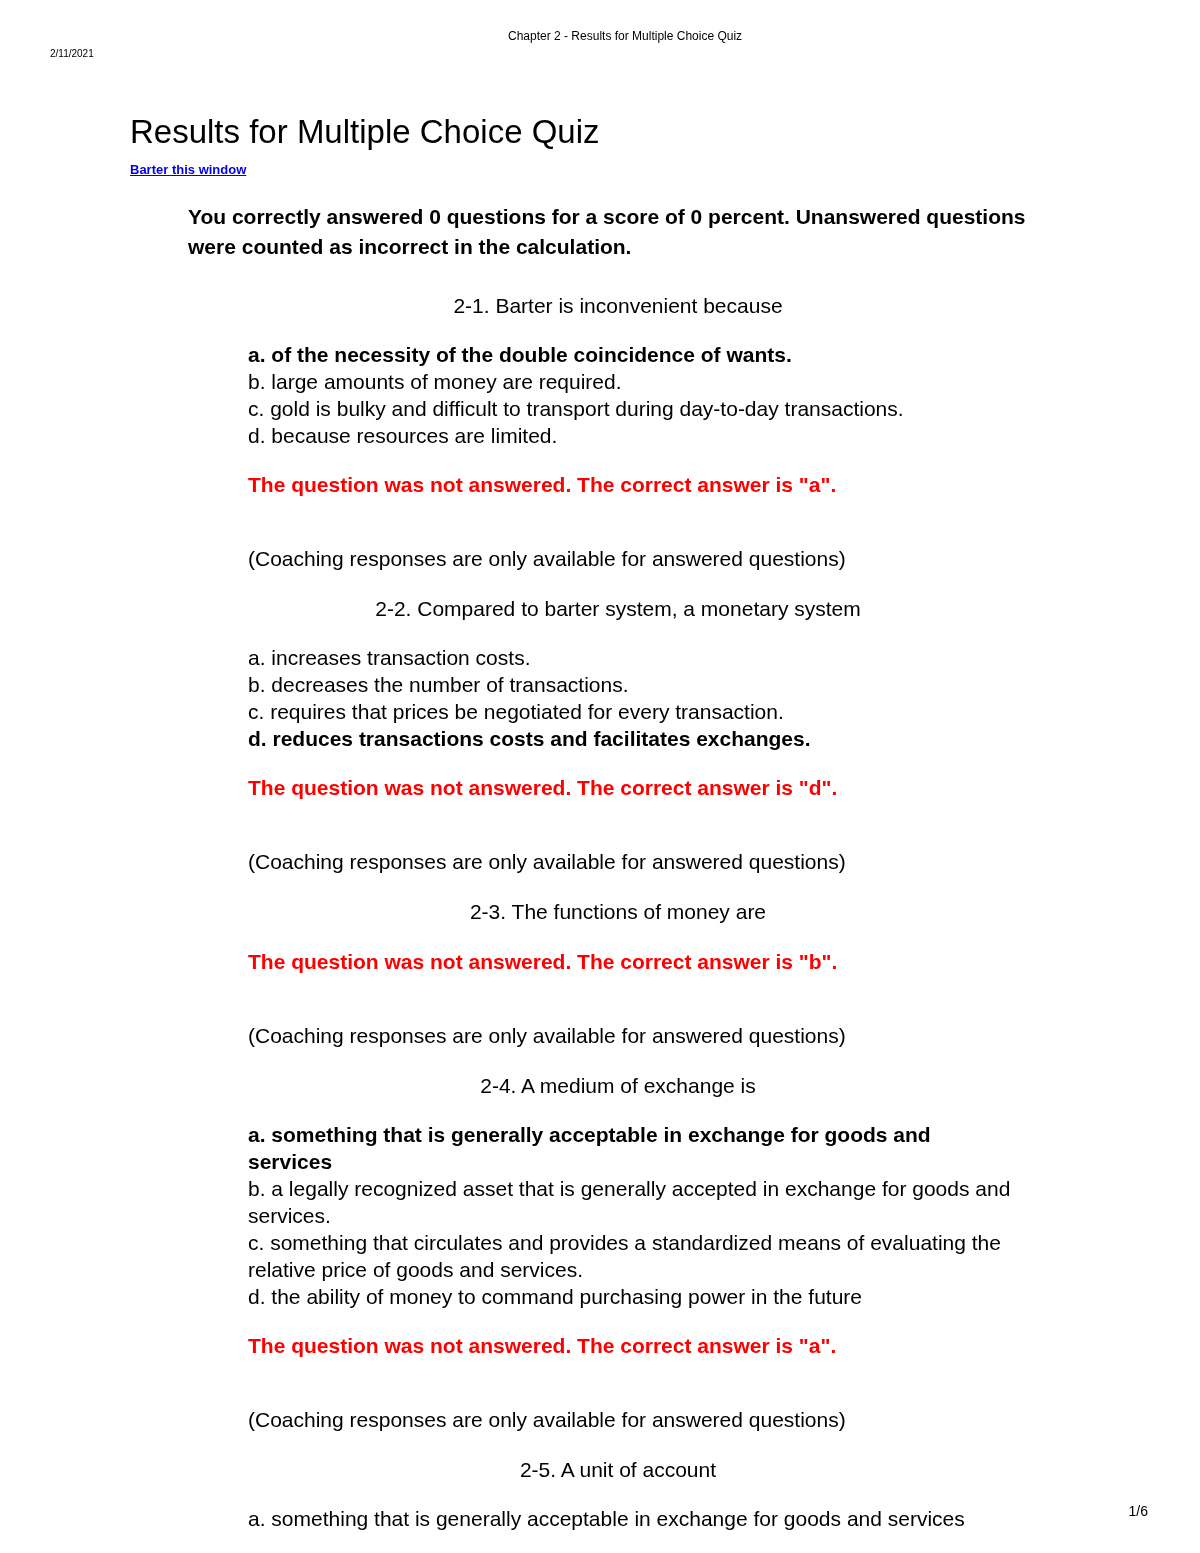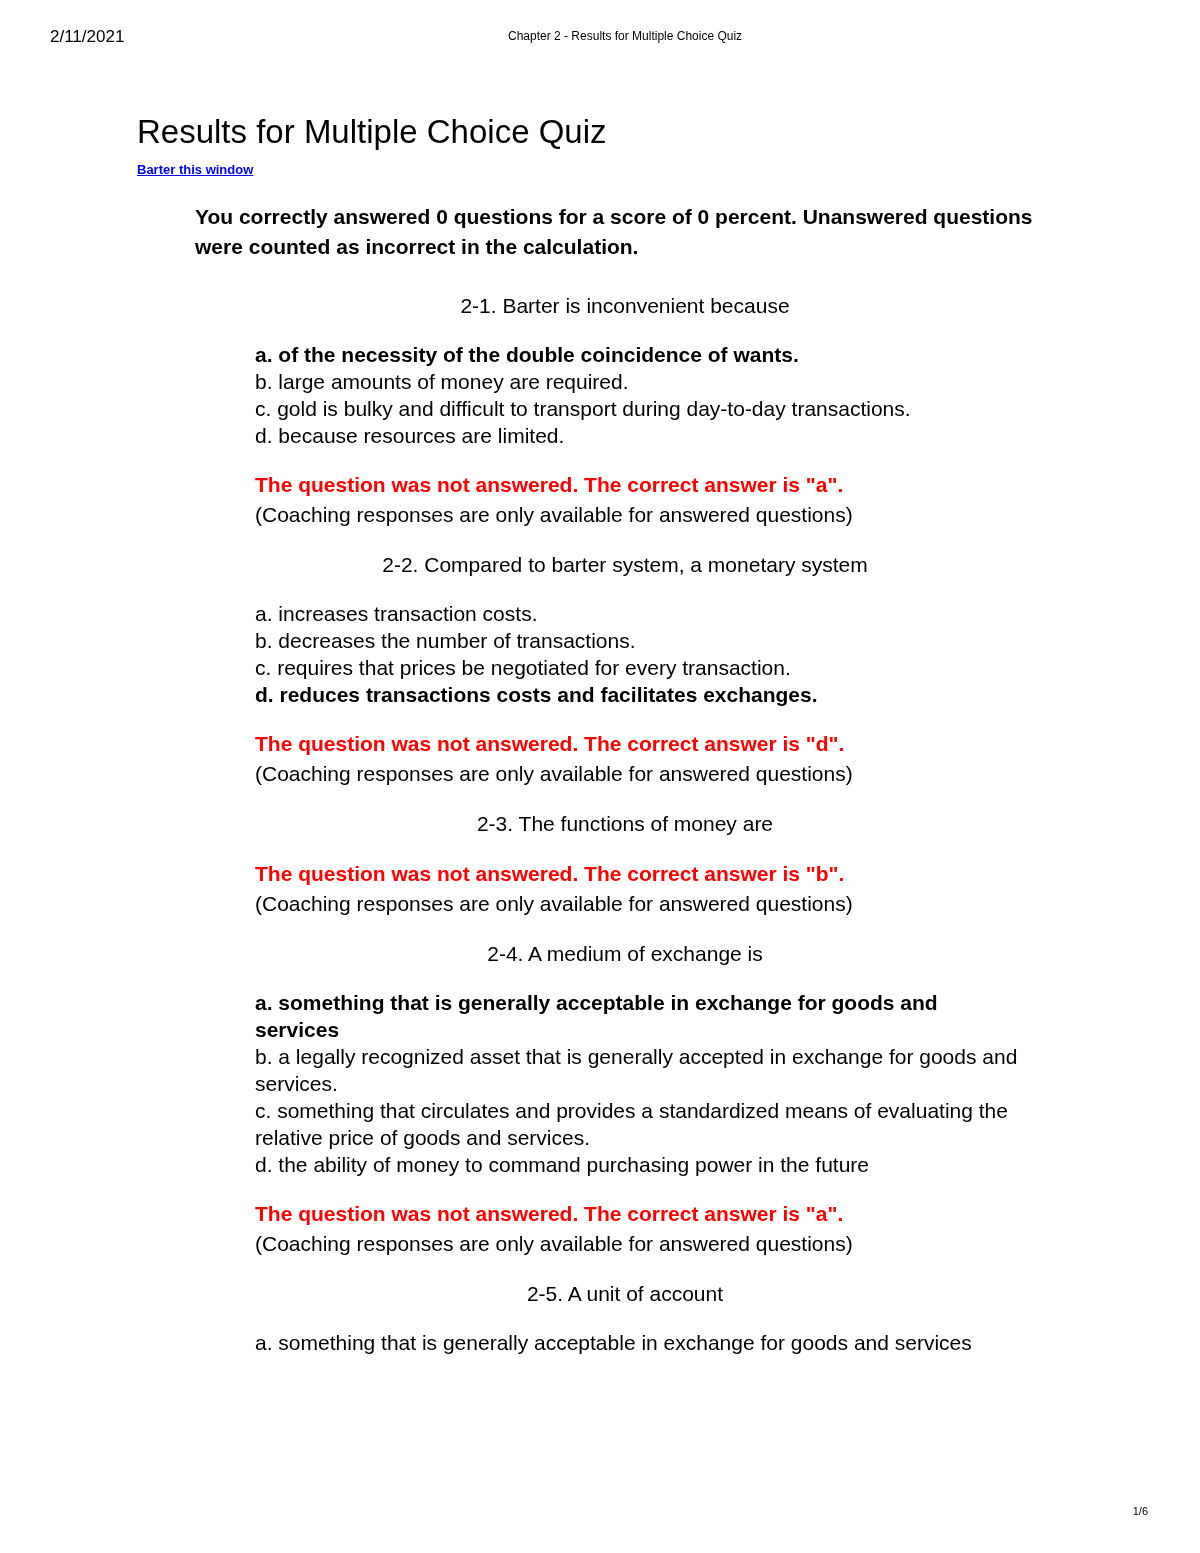--- a/index.html
+++ b/index.html
@@ -5,33 +5,33 @@
   * { box-sizing: border-box; margin: 0; padding: 0; }
   html, body { background: #ffffff; }
   body {
     width: 1200px; height: 1553px;
     position: relative;
     overflow: hidden;
     font-family: "Liberation Sans", "DejaVu Sans", sans-serif;
     color: #000000;
   }
   .print-date {
-    position: absolute; top: 29px; left: 50px;
-    font-size: 17px; line-height: 15px; color: #000; text-align: center;
+    position: absolute; top: 46px; left: 50px;
+    font-size: 10px; line-height: 15px; color: #000; text-align: center;
   }
   .print-title {
     position: absolute; top: 29px; left: 508px;
     font-size: 12px; line-height: 15px; color: #000;
   }
   .print-footer {
     position: absolute; top: 1504px; right: 52px;
-    font-size: 11px; line-height: 15px; color: #000;
+    font-size: 14px; line-height: 15px; color: #000;
   }
   .content {
-    position: absolute; left: 137px; top: 112px; width: 918px;
+    position: absolute; left: 130px; top: 112px; width: 918px;
   }
   h1.page-title {
     font-size: 33px; font-weight: 400; line-height: 40px;
     margin: 0 0 8px 0;
   }
   a.close-link {
     display: inline-block;
     font-size: 13px; line-height: 15px;
     color: #0000EE; text-decoration: underline;
     font-weight: 700;
@@ -46,21 +46,21 @@
     margin: 0 0 30px 0;
   }
   .q-title { line-height: 27px; margin: 12px 0 22px 0; text-align: center; }
   .q-options {
     margin: 0 0 19px 60px; width: 765px;
     line-height: 27px;
   }
   .opt-line.bold { font-weight: 700; }
   .q-result { margin: 0 0 21px 60px; width: 765px; line-height: 30px; }
   .result-line { color: #FF0000; font-weight: 700; margin-top: 21px; }
-  .coaching-line { color: #000000; font-weight: 400; }
+  .coaching-line { color: #000000; font-weight: 400; margin-top: 44px; }
 </style>
 </head>
 <body>
 
 <div class="print-date">2/11/2021</div>
 <div class="print-title">Chapter 2 - Results for Multiple Choice Quiz</div>
 <div class="print-footer">1/6</div>
 
 <div class="content">
   <h1 class="page-title">Results for Multiple Choice Quiz</h1>

